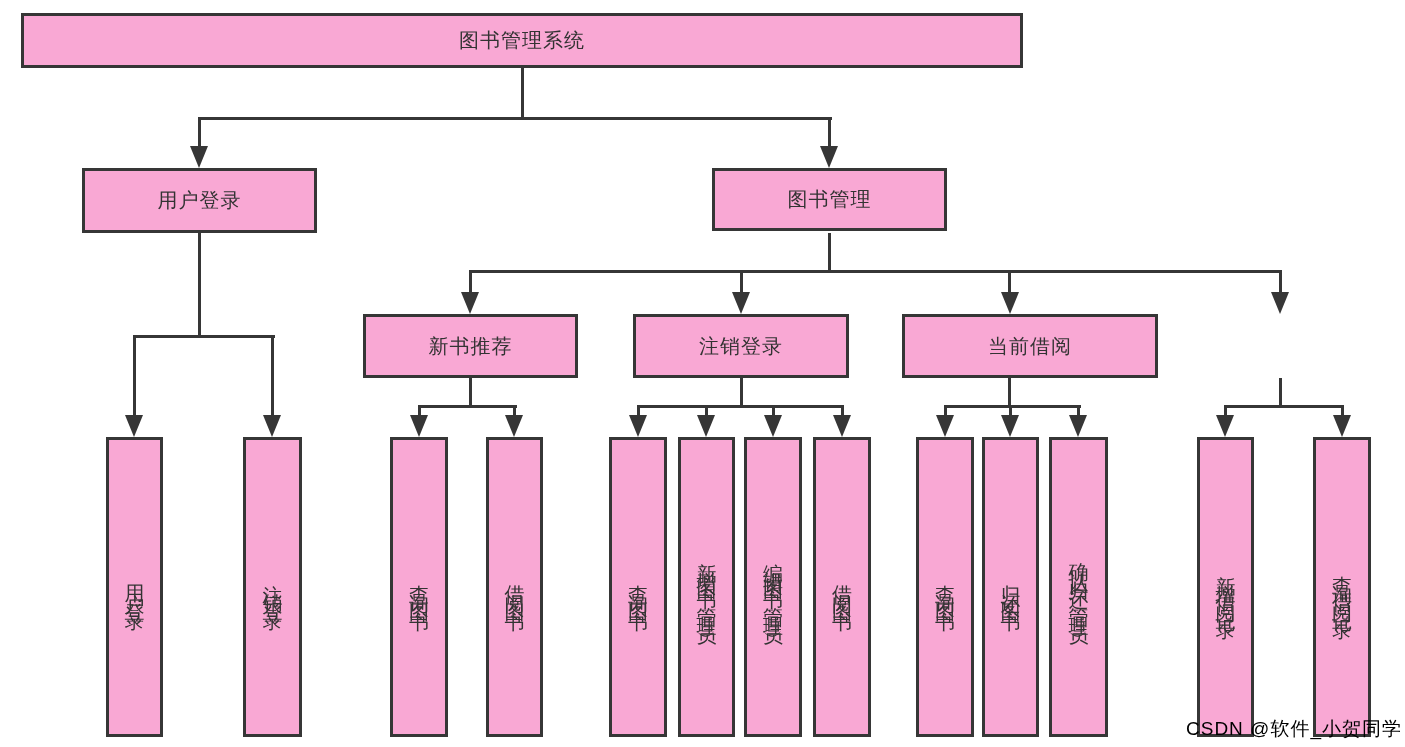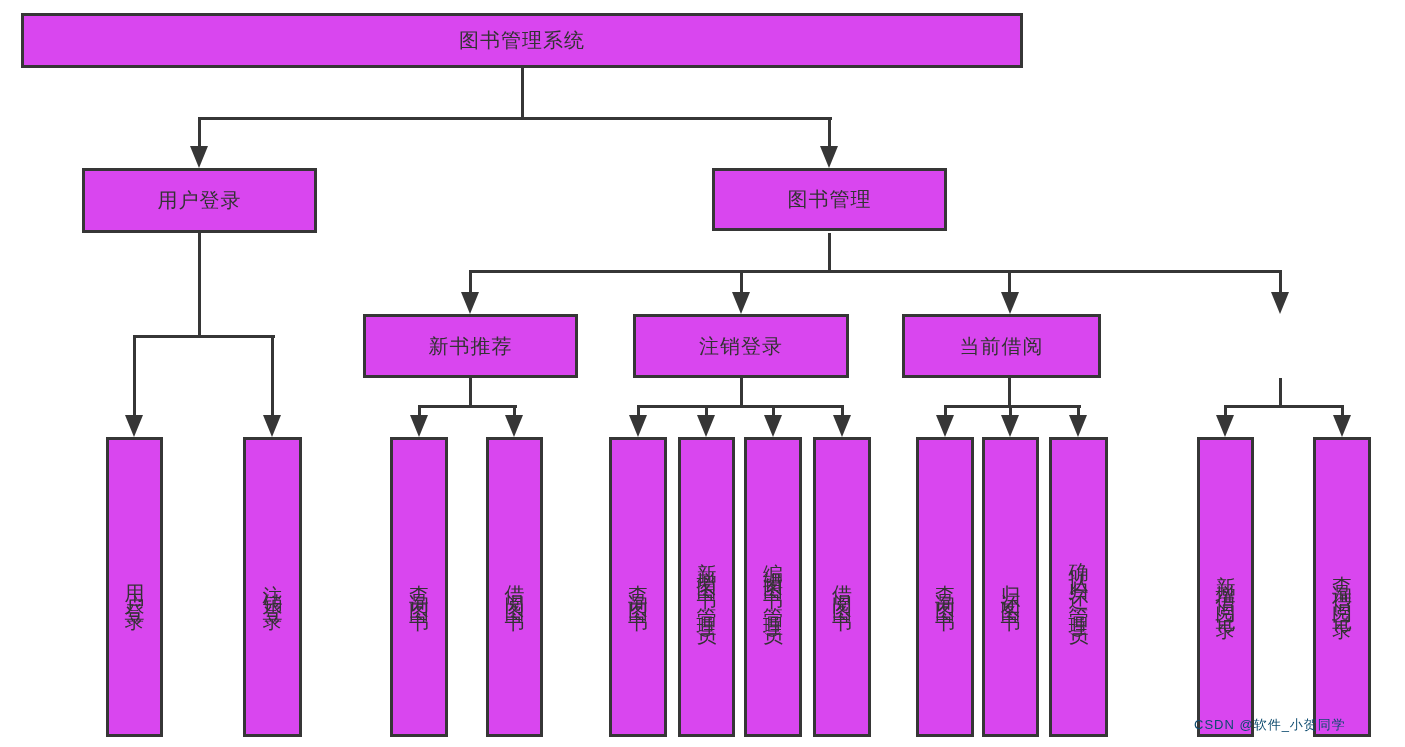--- a/index.html
+++ b/index.html
@@ -8,21 +8,21 @@
     width:1405px;height:747px;
     background:#ffffff;
     font-family:"Liberation Sans","DejaVu Sans",sans-serif;
     color:#333333;
     overflow:hidden;
   }
   .box{
     position:absolute;
     box-sizing:border-box;
     border:3px solid #363636;
-    background:#d946ef;
+    background:#f9a8d4;
     display:flex;
     align-items:center;
     justify-content:center;
     font-size:20px;
     color:#333333;
     letter-spacing:1px;
   }
   .vlabel{
     writing-mode:vertical-rl;
     text-orientation:mixed;
@@ -34,26 +34,25 @@
   .hline{position:absolute;height:3px;background:#363636;}
   .arrow{
     position:absolute;width:0;height:0;
     border-left:9px solid transparent;
     border-right:9px solid transparent;
     border-top:22px solid #363636;
   }
   .watermark{
     position:absolute;
     left:1186px;top:716px;
-    font-size:13px;
-    color:#0c4a6e;
+    font-size:19px;
+    color:#000000;
     letter-spacing:1px;
     z-index:10;
     white-space:nowrap;
-    margin-left:8px;
   }
 </style>
 </head>
 <body>
 
 <div class="stage">
 
   <div class="box" style="left:21px;top:13px;width:1002px;height:55px;">
     <span>图书管理系统</span>
   </div>
@@ -89,21 +88,21 @@
   <div class="arrow" style="left:1001px;top:292px;"></div>
   <div class="vline" style="left:1279px;top:271px;height:23px;"></div>
   <div class="arrow" style="left:1271px;top:292px;"></div>
 
   <div class="box" style="left:363px;top:314px;width:215px;height:64px;">
     <span>新书推荐</span>
   </div>
   <div class="box" style="left:633px;top:314px;width:216px;height:64px;">
     <span>注销登录</span>
   </div>
-  <div class="box" style="left:902px;top:314px;width:199px;height:64px;">
+  <div class="box" style="left:902px;top:314px;width:256px;height:64px;">
     <span>当前借阅</span>
   </div>
 
   <div class="vline" style="left:469px;top:378px;height:30px;"></div>
   <div class="vline" style="left:740px;top:378px;height:30px;"></div>
   <div class="vline" style="left:1008px;top:378px;height:30px;"></div>
   <div class="vline" style="left:1279px;top:378px;height:30px;"></div>
   <div class="hline" style="left:418px;top:405px;width:99px;"></div>
   <div class="hline" style="left:637px;top:405px;width:207px;"></div>
   <div class="hline" style="left:944px;top:405px;width:137px;"></div>

